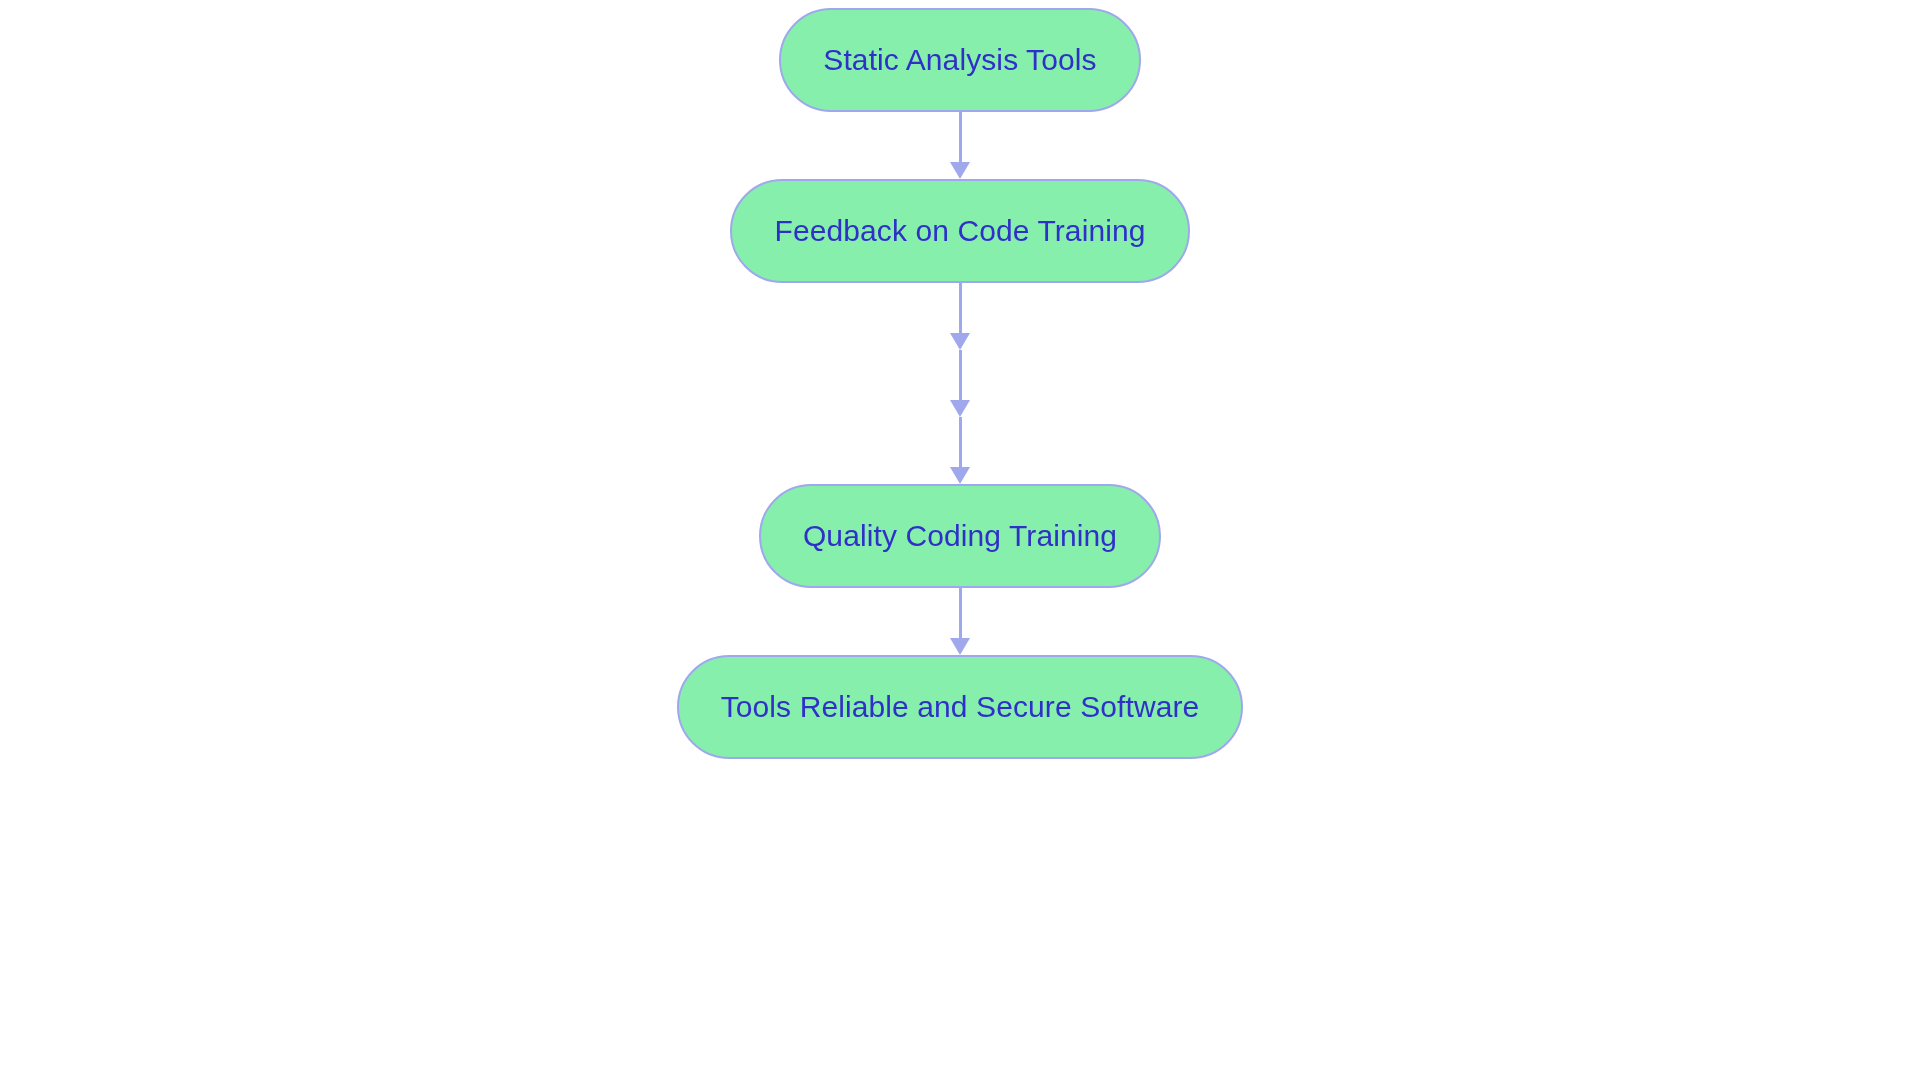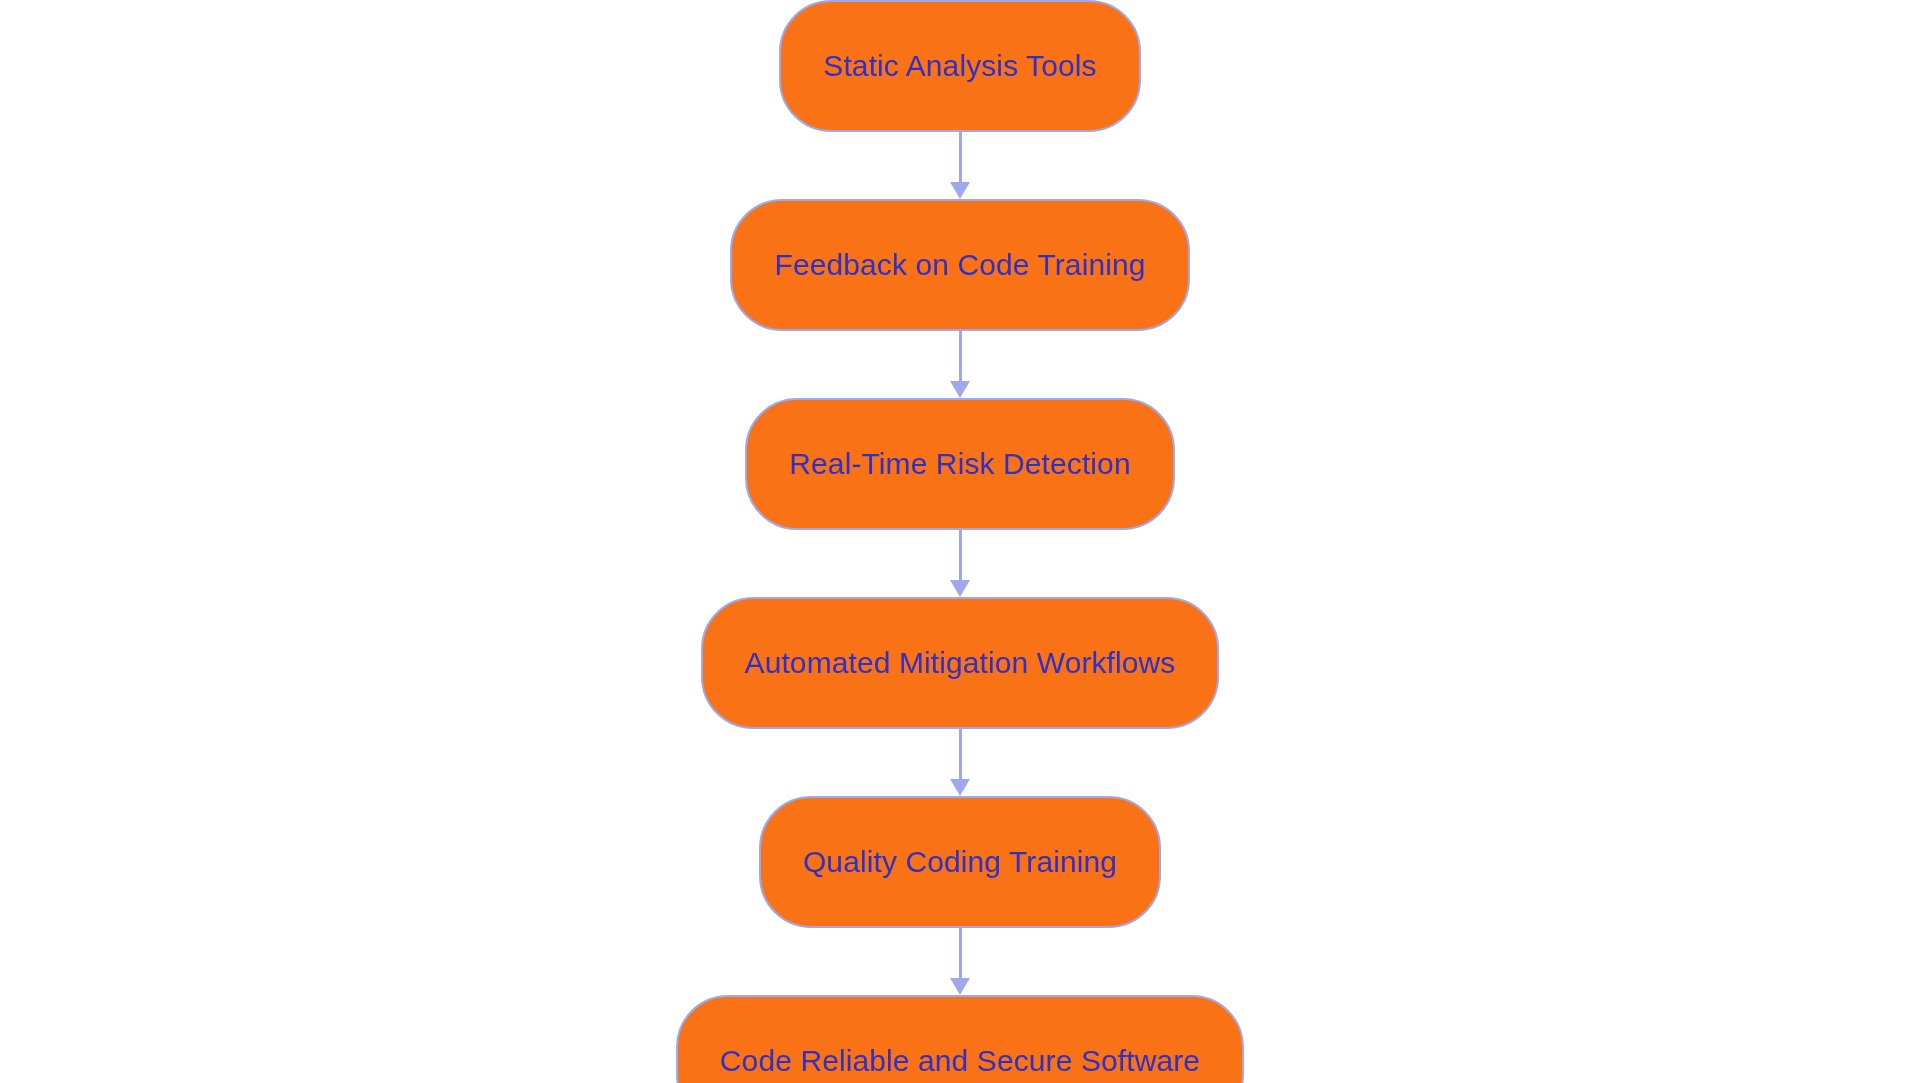--- a/index.html
+++ b/index.html
@@ -24,23 +24,23 @@
   }
 
   .flow-step {
     display: flex;
     flex-direction: column;
     align-items: center;
   }
 
   .node {
     box-sizing: border-box;
-    height: 132px;
+    height: 104px;
     border-radius: 52px;
-    background: #f97316;
+    background: #86efac;
     border: 2px solid #9fa8ec;
     display: flex;
     align-items: center;
     justify-content: center;
     padding: 0 42px;
     white-space: nowrap;
   }
 
   .node-label {
     color: #2f30c8;
@@ -100,52 +100,42 @@
     <div class="node">
       <span class="node-label">Feedback on Code Training</span>
     </div>
   </div>
 
   <div class="connector gap-2">
     <div class="connector-line"></div>
     <div class="connector-head"></div>
   </div>
 
-  <div class="flow-step">
-    <div class="node">
-      <span class="node-label">Real-Time Risk Detection</span>
-    </div>
-  </div>
 
   <div class="connector gap-3">
     <div class="connector-line"></div>
     <div class="connector-head"></div>
   </div>
 
-  <div class="flow-step">
-    <div class="node">
-      <span class="node-label">Automated Mitigation Workflows</span>
-    </div>
-  </div>
 
   <div class="connector gap-4">
     <div class="connector-line"></div>
     <div class="connector-head"></div>
   </div>
 
   <div class="flow-step">
     <div class="node">
       <span class="node-label">Quality Coding Training</span>
     </div>
   </div>
 
   <div class="connector gap-5">
     <div class="connector-line"></div>
     <div class="connector-head"></div>
   </div>
 
   <div class="flow-step">
     <div class="node">
-      <span class="node-label">Code Reliable and Secure Software</span>
+      <span class="node-label">Tools Reliable and Secure Software</span>
     </div>
   </div>
 
 </div>
 
 </body></html>

